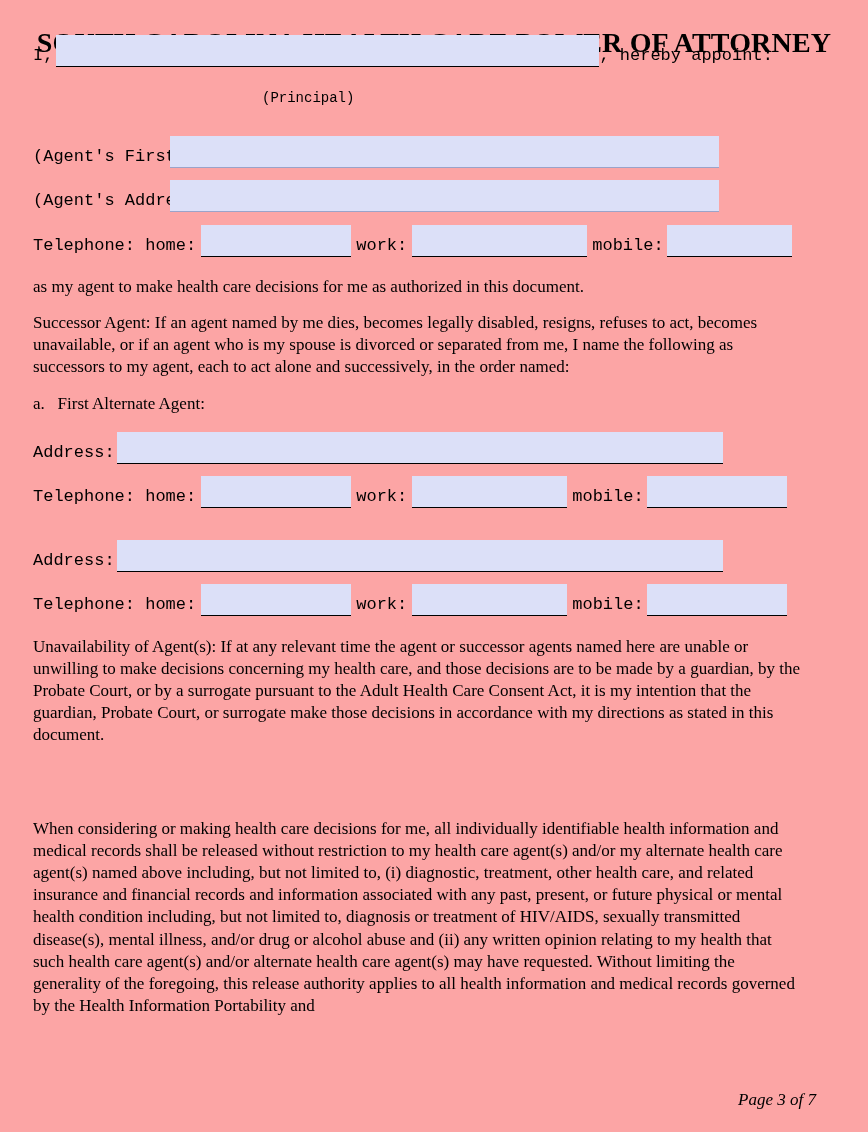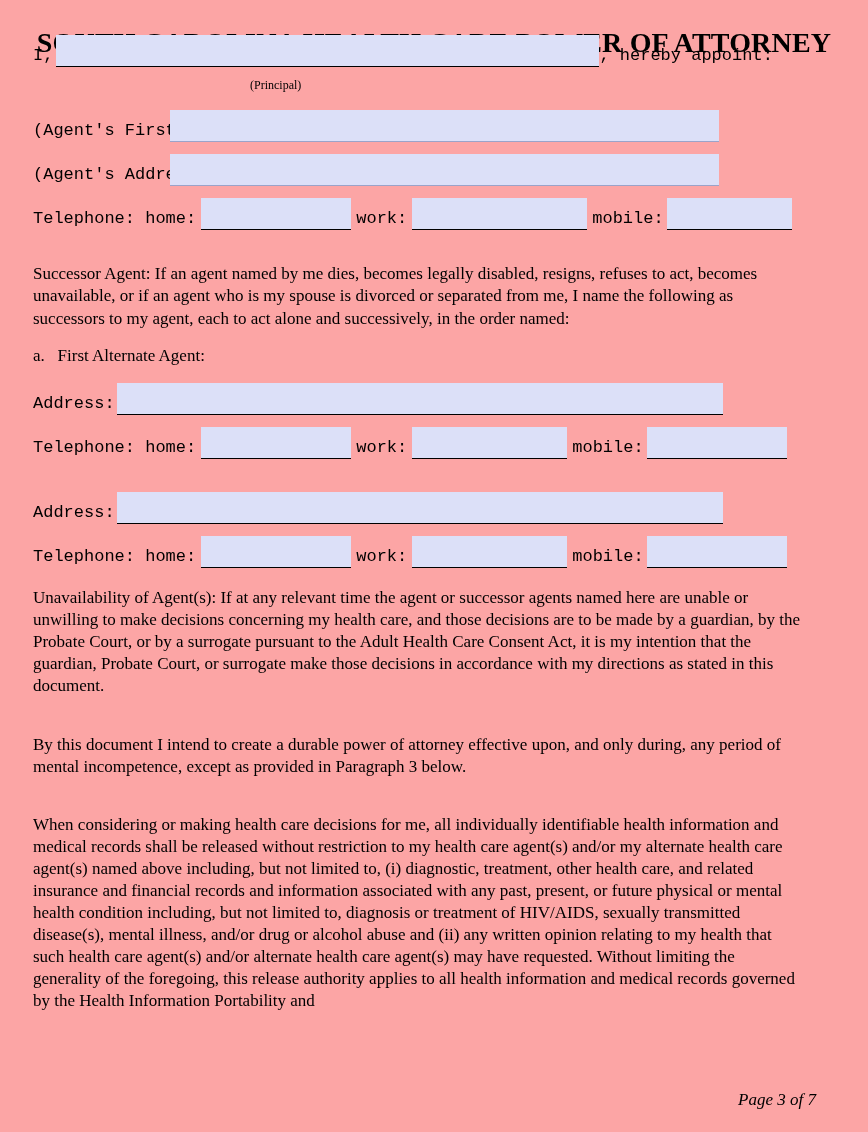--- a/index.html
+++ b/index.html
@@ -83,23 +83,24 @@
     top: 6px;
     border-bottom: 1px solid #000000;
     box-sizing: border-box;
   }
   .blank.thin-rule { border-bottom: 1px solid #9ba3c9; }
 
   
   .blank.tall { height: 32px; top: 7px; }
 
   .caption {
-    font-size: 12px;
+    font-size: 14px;
     line-height: 1.2;
-    margin: 4px;
+    margin: 16px;
+    font-family: Liberation Mono, monospace;
   }
 
   
   .footer {
     position: absolute;
     right: 52px;
     bottom: 22px;
     font-size: 17px;
     line-height: 1.2;
     font-style: italic;
@@ -149,20 +150,21 @@
     </div>
 
     <div class="sp-6"></div>
 
     <div class="form-row">
       <span class="form-label">Telephone: home:</span><span class="blank tall" style="width:150px; margin-left:5px;"></span><span class="form-label" style="margin-left:5px;">work:</span><span class="blank tall" style="width:175px; margin-left:5px;"></span><span class="form-label" style="margin-left:5px;">mobile:</span><span class="blank tall" style="width:125px; margin-left:3px;"></span>
     </div>
 
     <div class="sp-20"></div>
 
+    <p class="para">as my agent to make health care decisions for me as authorized in this document.</p>
 
     <div class="sp-14"></div>
 
     <p class="para" style="width:736px;">Successor Agent: If an agent named by me dies, becomes legally disabled, resigns, refuses to act, becomes unavailable, or if an agent who is my spouse is divorced or separated from me, I name the following as successors to my agent, each to act alone and successively, in the order named:</p>
 
     <div class="sp-16"></div>
 
     <div class="section-heading"><span>a.</span>   <span>First Alternate Agent:</span></div>
 
     <div class="sp-10"></div>
@@ -194,21 +196,20 @@
 
     <div class="sp-20"></div>
 
     <p class="para" style="width:768px;">Unavailability of Agent(s):   If at any relevant time the agent or successor agents named here are unable or unwilling to make decisions concerning my health care, and those decisions are to be made by a guardian, by the Probate Court, or by a surrogate pursuant to the Adult Health Care Consent Act, it is my intention that the guardian, Probate Court, or surrogate make those decisions in accordance with my directions as stated in this document.</p>
 
     <div class="sp-18"></div>
 
 
     <div class="sp-18"></div>
 
-    <p class="para" style="width:760px;">By this document I intend to create a durable power of attorney effective upon, and only during, any period of mental incompetence, except as provided in Paragraph 3 below.</p>
 
     <div class="sp-18"></div>
 
 
     <div class="sp-18"></div>
 
     <p class="para" style="width:772px;">When considering or making health care decisions for me, all individually identifiable health information and medical records shall be released without restriction to my health care agent(s) and/or my alternate health care agent(s) named above including, but not limited to, (i) diagnostic, treatment, other health care, and related insurance and financial records and information associated with any past, present, or future physical or mental health condition including, but not limited to, diagnosis or treatment of HIV/AIDS, sexually transmitted disease(s), mental illness, and/or drug or alcohol abuse and (ii) any written opinion relating to my health that such health care agent(s) and/or alternate health care agent(s) may have requested. Without limiting the generality of the foregoing, this release authority applies to all health information and medical records governed by the Health Information Portability and</p>
 
   </div>
 

